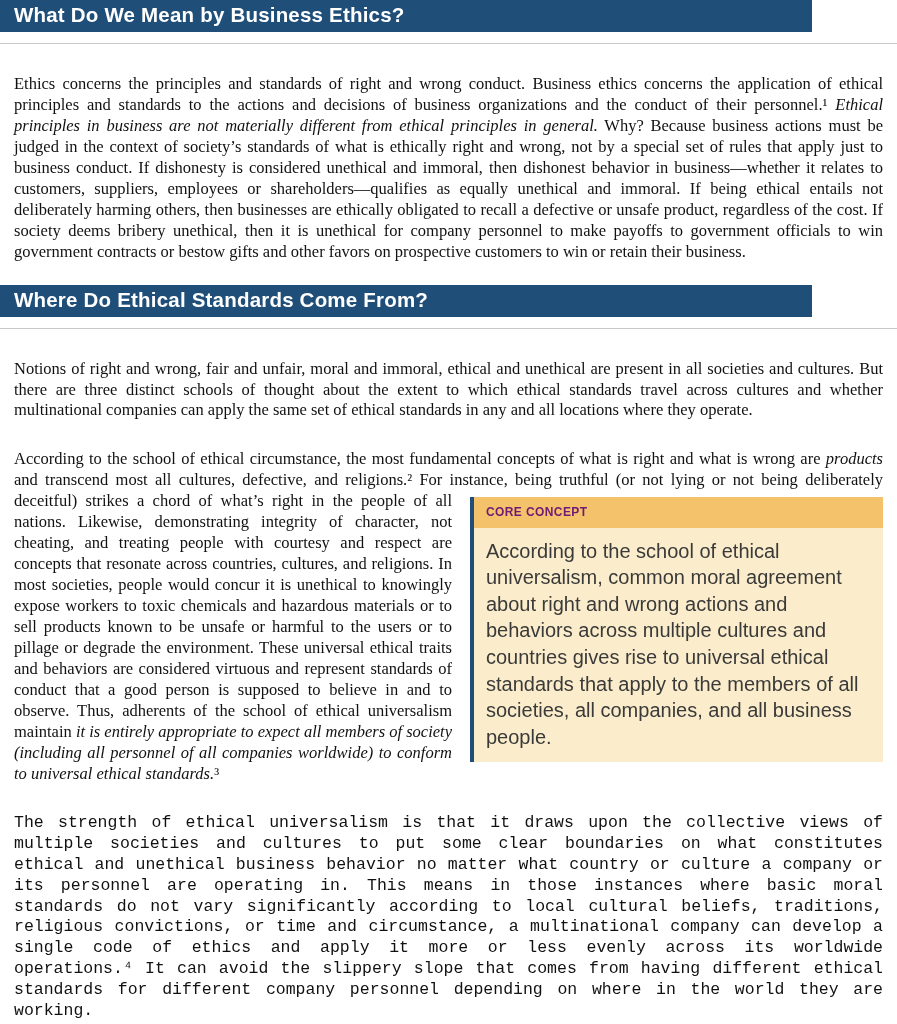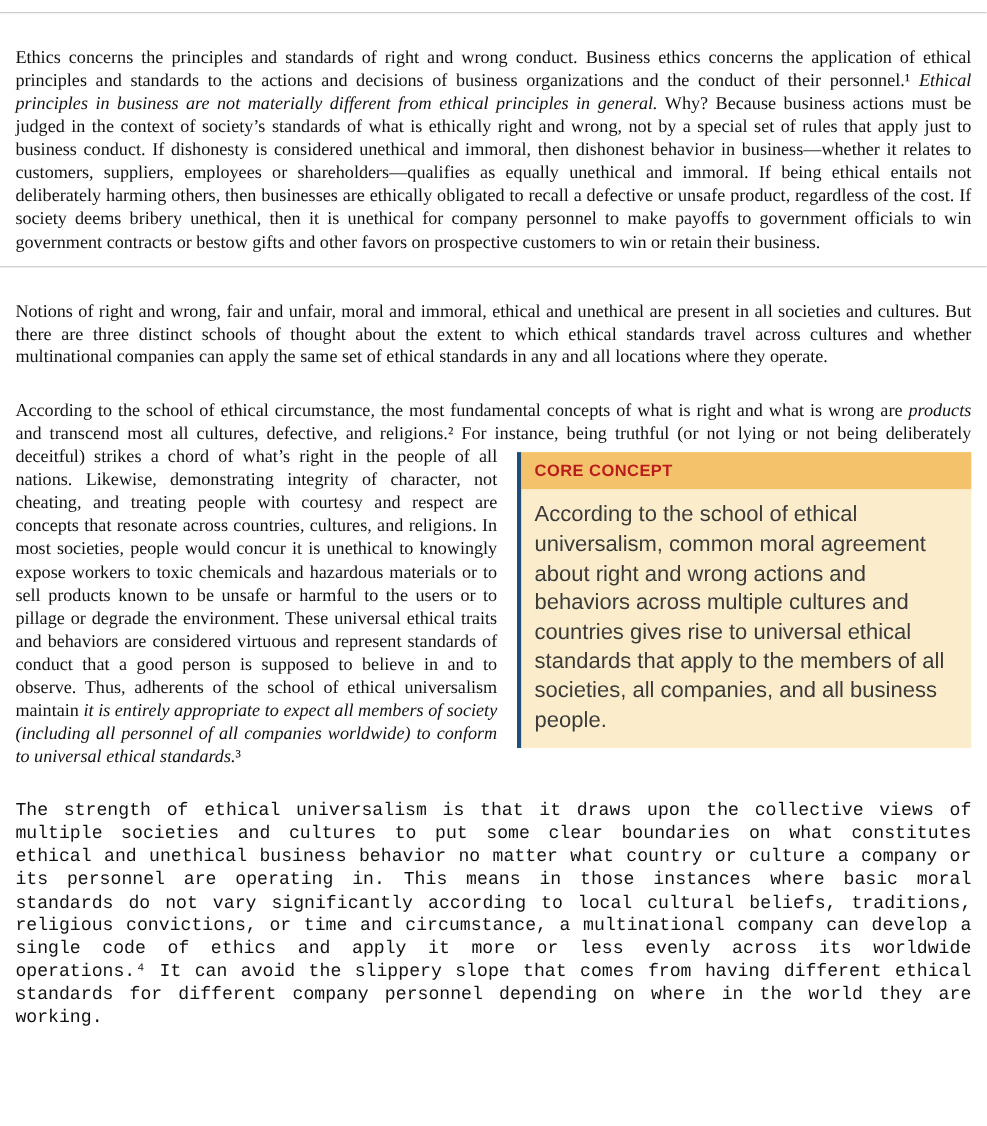--- a/index.html
+++ b/index.html
@@ -67,43 +67,49 @@
     margin:6px 0 10px 18px;
     border-left:4px solid var(--concept-border-blue);
     font-family:"Liberation Sans", sans-serif;
     text-align:left;
   }
   .core-box-header{
     display:block;
     background:var(--concept-header-bg);
     padding:8px 12px 7px 12px;
     font-weight:bold;
-    font-size:15px;
+    font-size:12px;
     letter-spacing:0.4px;
-    color:#b91c1c;
+    color:#701a75;
   }
   .core-box-body{
     display:block;
     background:var(--concept-body-bg);
     padding:10px 12px 12px 12px;
     font-size:20px;
     line-height:1.33;
     color:var(--concept-text);
   }
   .closing{font-family:Liberation Mono, monospace;}
 </style>
 </head>
 <body>
 
 <div>
 
+  <header class="banner banner-1">
+    <h1>What Do We Mean by Business Ethics?</h1>
+  </header>
   <hr class="rule">
 
   <div class="para first-after-rule"><span>Ethics concerns the principles and standards of right and wrong conduct. </span><span class="b">Business ethics</span><span> concerns the application of ethical principles and standards to the actions and decisions of business organizations and the conduct of their personnel.¹ </span><span class="i">Ethical principles in business are not materially different from ethical principles in general.</span><span> Why? Because business actions must be judged in the context of society’s standards of what is ethically right and wrong, not by a special set of rules that apply just to business conduct. If dishonesty is considered unethical and immoral, then dishonest behavior in business—whether it relates to customers, suppliers, employees or shareholders—qualifies as equally unethical and immoral. If being ethical entails not deliberately harming others, then businesses are ethically obligated to recall a defective or unsafe product, regardless of the cost. If society deems bribery unethical, then it is unethical for company personnel to make payoffs to government officials to win government contracts or bestow gifts and other favors on prospective customers to win or retain their business.</span></div>
 
+  <header class="banner banner-2">
+    <h1>Where Do Ethical Standards Come From?</h1>
+  </header>
   <hr class="rule">
 
   <div class="para first-after-rule"><span>Notions of right and wrong, fair and unfair, moral and immoral, ethical and unethical are present in all societies and cultures. But there are three distinct schools of thought about the extent to which ethical standards travel across cultures and whether multinational companies can apply the same set of ethical standards in any and all locations where they operate.</span></div>
 
 
   <div class="para">
     <span><span>According to the school of </span><span class="b">ethical circumstance,</span><span> the most fundamental concepts of what is right and what is wrong are </span><span class="i">products</span><span> and transcend most all cultures, defective, and religions.² For instance, being truthful (or not</span></span><span class="core-box">
         <span class="core-box-header">CORE CONCEPT</span>
         <span class="core-box-body"><span>According to the school of </span><span class="b">ethical universalism</span><span>, common moral agreement about right and wrong actions and behaviors across multiple cultures and countries gives rise to universal ethical standards that apply to the members of all societies, all companies, and all business people.</span></span>
       </span><span><span> lying or not being deliberately deceitful) strikes a chord of what’s right in the people of all nations. Likewise, demonstrating integrity of character, not cheating, and treating people with courtesy and respect are concepts that resonate across countries, cultures, and religions. In most societies, people would concur it is unethical to knowingly expose workers to toxic chemicals and hazardous materials or to sell products known to be unsafe or harmful to the users or to pillage or degrade the environment. These universal ethical traits and behaviors are considered virtuous and represent standards of conduct that a good person is supposed to believe in and to observe. Thus, adherents of the school of ethical universalism maintain </span><span class="i">it is entirely appropriate to expect all members of society (including all personnel of all companies worldwide) to conform to universal ethical standards.</span><span>³</span></span>

